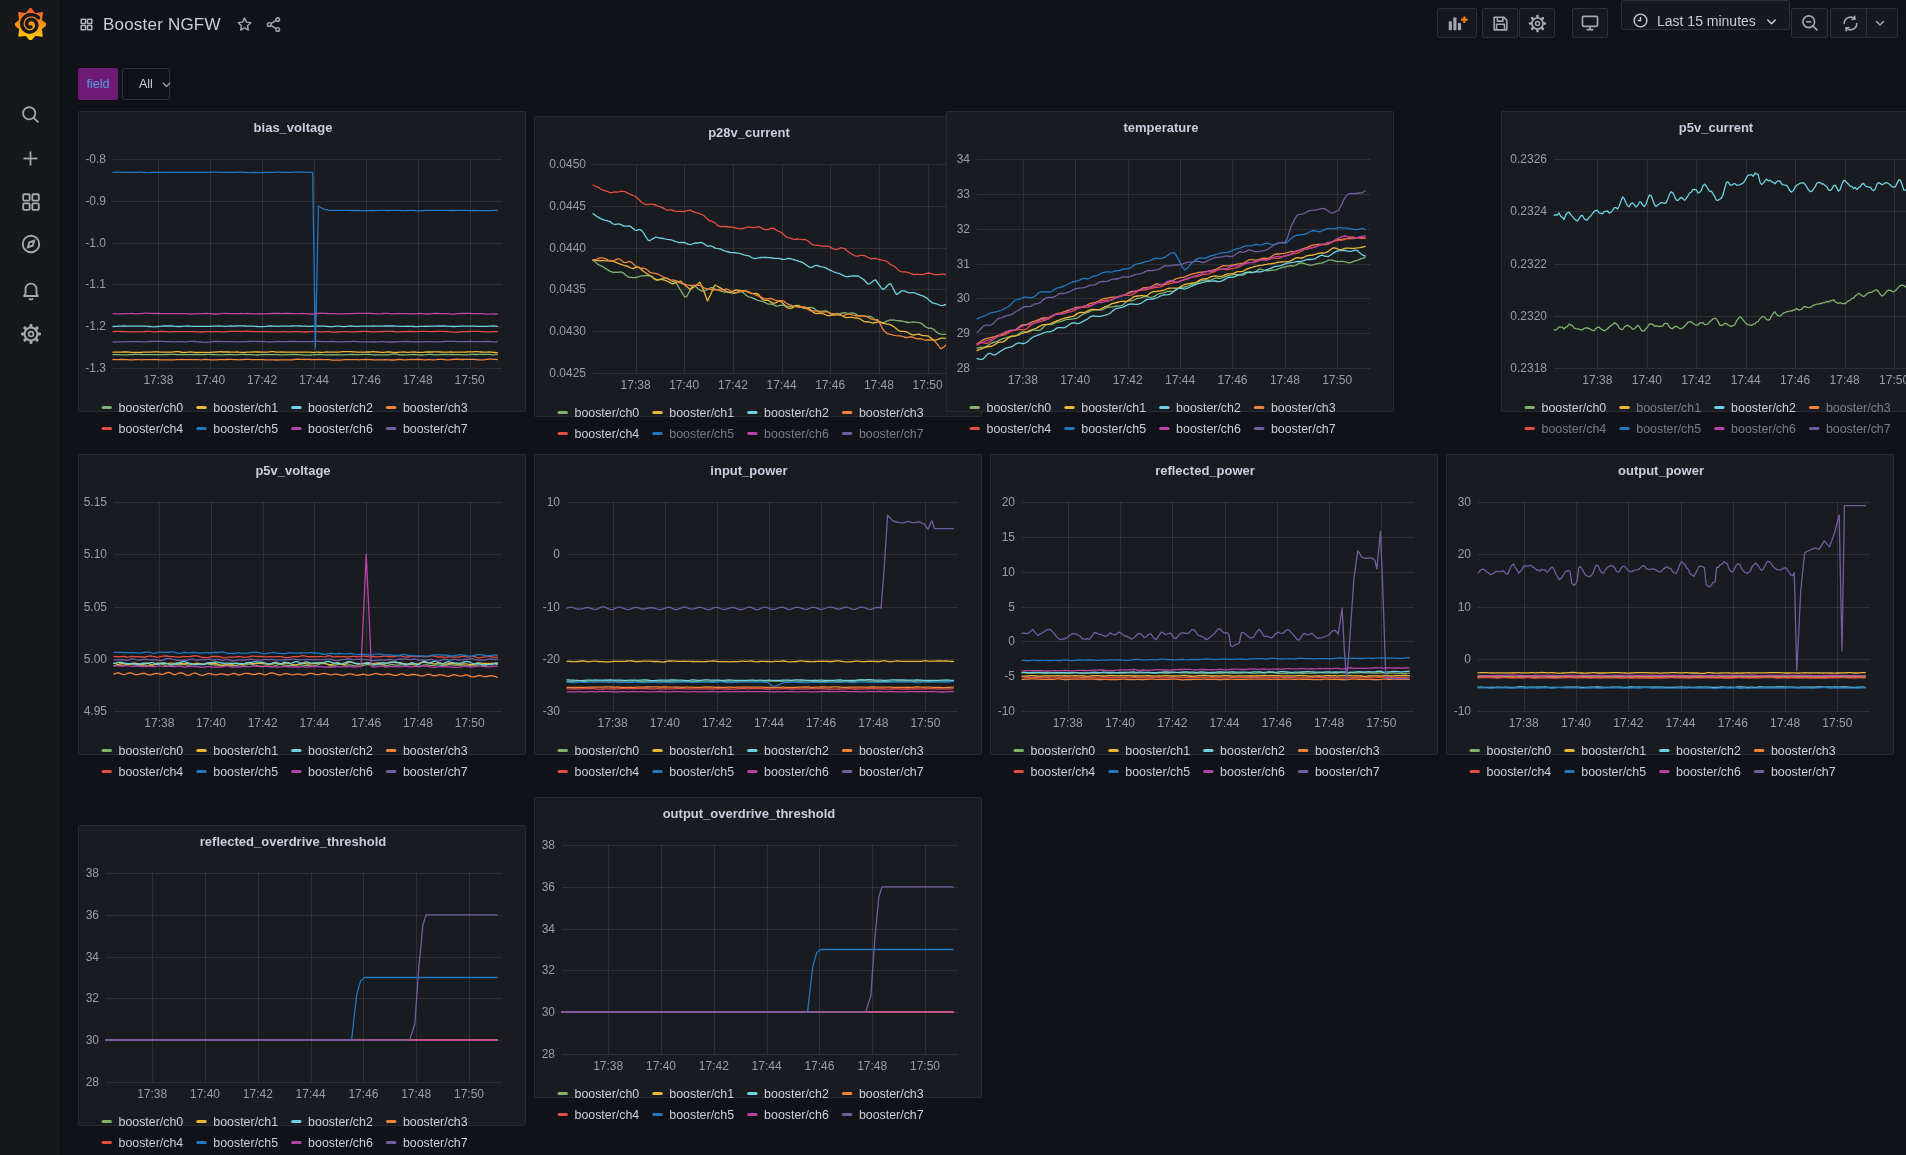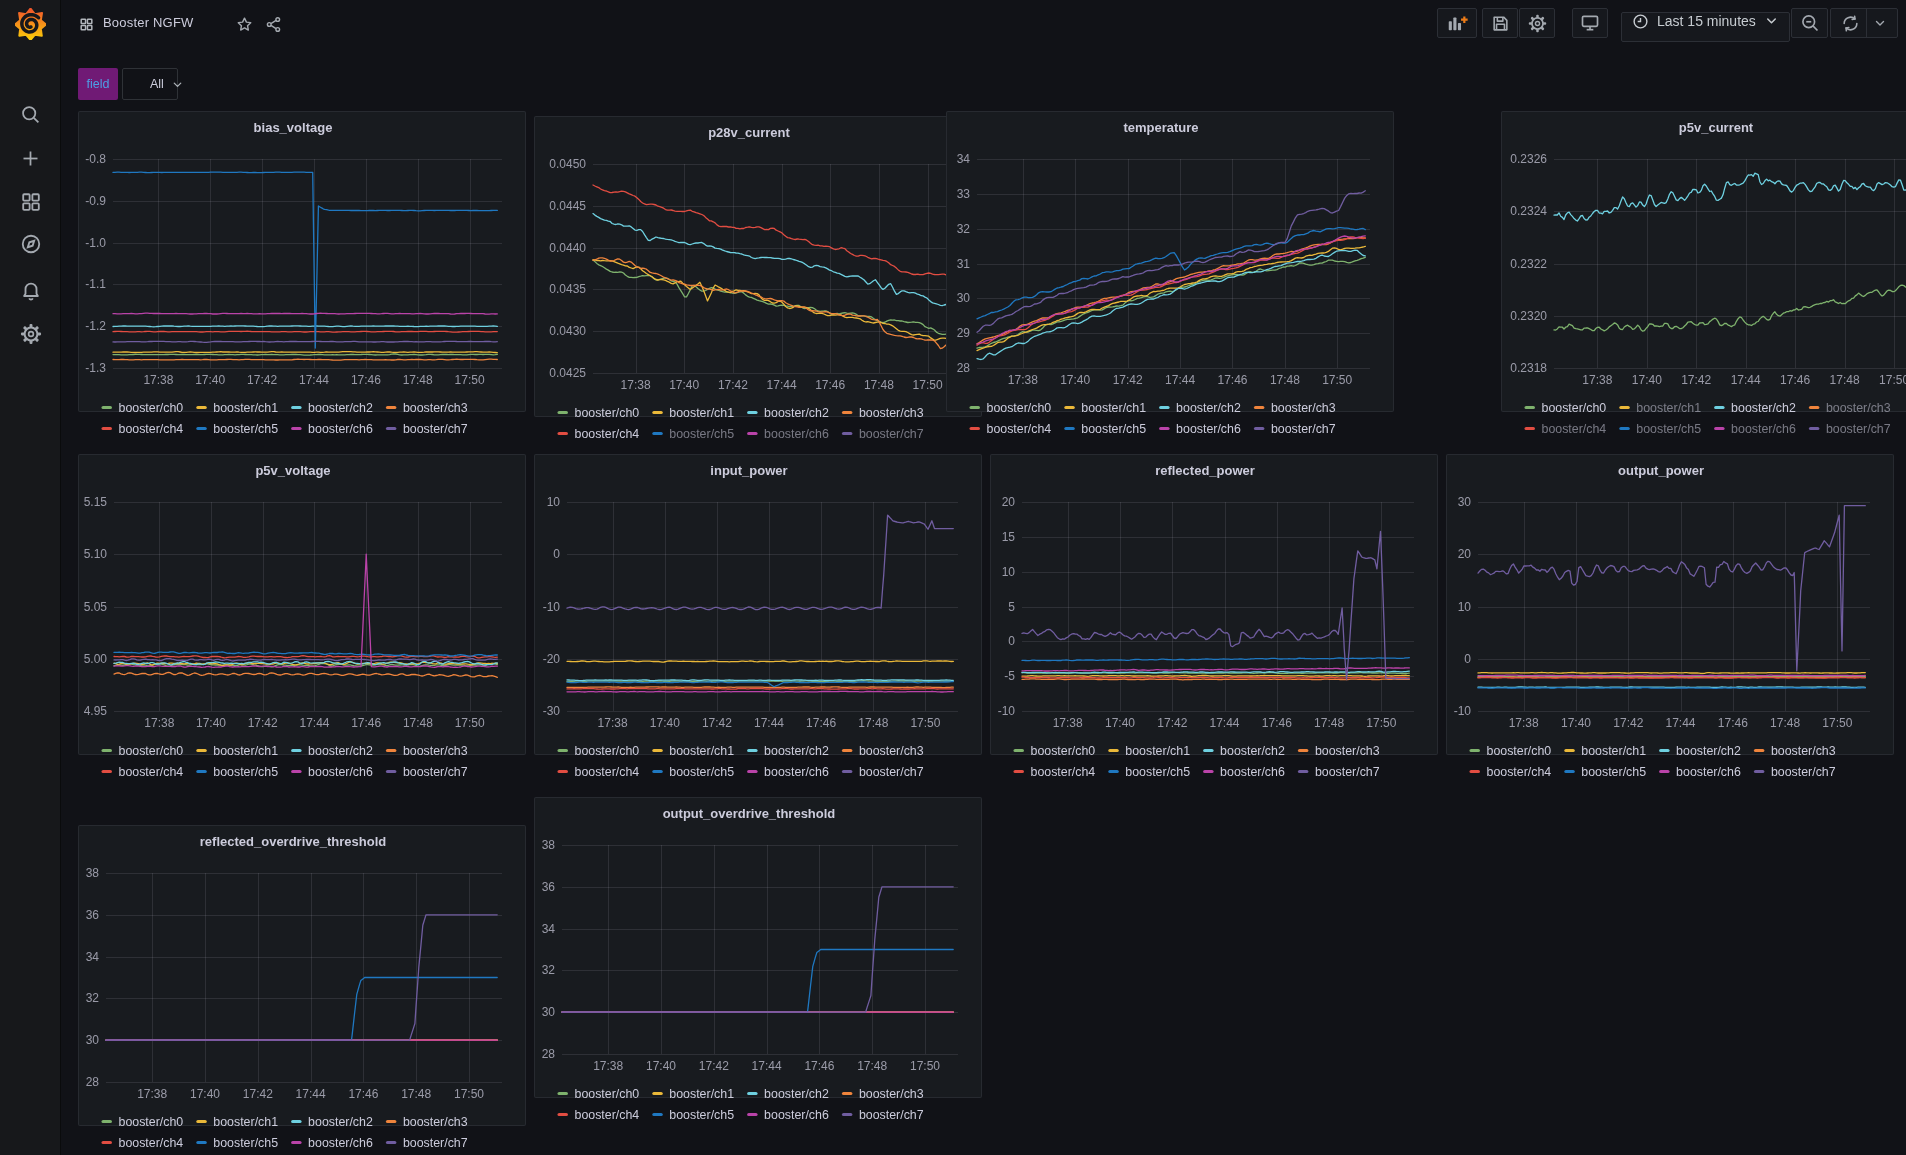--- a/index.html
+++ b/index.html
@@ -1,22 +1,22 @@
 <!DOCTYPE html>
 <html><head><meta charset="utf-8"><title>Booster NGFW</title><style>
 
 *{margin:0;padding:0;box-sizing:border-box}
 html,body{width:1906px;height:1155px;overflow:hidden;background:#111217;font-family:"Liberation Sans",sans-serif}
 .sidebar{position:absolute;left:0;top:0;width:61px;height:1155px;background:#17181b;border-right:1px solid #0a0b0c}
 .logo{position:absolute;left:15px;top:8px}
 .sideic{position:absolute;left:20px}
 .navbar{position:absolute;left:61px;top:0;width:1845px;height:48px;background:#111217}
-.nav-title{position:absolute;left:103px;top:15px;font-size:13px;color:#ccccdc;letter-spacing:0.2px}
+.nav-title{position:absolute;left:103px;top:15px;font-size:17px;color:#ccccdc;letter-spacing:0.2px}
 .tbtn{position:absolute;top:8px;height:30px;background:#16181d;border:1px solid #2c2f36;border-radius:2px;display:flex;align-items:center;justify-content:center}
-.timepick{position:absolute;top:12px;height:30px;background:#16181d;border:1px solid #2c2f36;border-radius:2px;display:flex;align-items:flex-start;color:#c7ccd1;font-size:14px;font-weight:400}
+.timepick{position:absolute;top:0;height:30px;background:#16181d;border:1px solid #2c2f36;border-radius:2px;display:flex;align-items:flex-end;color:#c7ccd1;font-size:14px;font-weight:400}
 .pill{position:absolute;border-radius:2px;font-size:12.5px;display:flex;align-items:center}
 .panel{position:absolute;width:448px;height:301px;background:#181b1f;border:1px solid rgba(204,204,220,0.09);border-radius:2px}
 
 </style></head><body>
 <div class="sidebar">
 <div class="logo"><svg width="31" height="32" viewBox="0 0 62 64">
 <defs>
           <linearGradient id="glg" x1="0" y1="1" x2="0" y2="0">
 <stop offset="0" stop-color="#FCD009"></stop>
             <stop offset="1" stop-color="#F0542B"></stop>
@@ -146,21 +146,21 @@
         <path d="M6.8 21.2 l-.5-3.6 3.6-.5" stroke-linejoin="round"></path>
       </svg>
     </span>
     <span style="display:flex;border-left:1px solid #2c2f36;height:28px;align-items:center;padding-left:6px">
       <svg width="14" height="14" viewBox="0 0 24 24" fill="none" stroke="#a4a9b0" stroke-width="2.4" stroke-linecap="round" stroke-linejoin="round">
         <path d="M6 9.5 l6 6 6-6"></path>
       </svg>
     </span>
   </div>
 <div class="pill" style="left:78px;top:68px;width:40px;height:32px;background:#701a75;justify-content:center;color:#4d9fe6">field</div>
-<div class="pill" style="left:122px;top:68px;width:48px;height:32px;border:1px solid #2f3237;background:#111217;color:#ccccdc;padding:0 27px">All <span style="display:flex;margin-left:7px">
+<div class="pill" style="left:122px;top:68px;width:48px;height:32px;border:1px solid #2f3237;background:#111217;color:#ccccdc;padding:0 16px">All <span style="display:flex;margin-left:7px">
       <svg width="13" height="13" viewBox="0 0 24 24" fill="none" stroke="#aeb4ba" stroke-width="2.4" stroke-linecap="round" stroke-linejoin="round">
         <path d="M6 9.5 l6 6 6-6"></path>
       </svg>
     </span></div>
 <div class="panel" style="left:78px;top:111px">
     <svg width="446" height="333" viewBox="0 0 446 333" style="position:absolute;left:0;top:0">
       <text x="214" y="20.3" text-anchor="middle" font-family="Liberation Sans, sans-serif" font-size="13px" font-weight="700" fill="#ccccdc">bias_voltage</text>
       <line x1="34.0" y1="47.5" x2="423.0" y2="47.5" stroke="rgba(204,204,220,0.12)" stroke-width="1"></line>
       <line x1="34.0" y1="89.5" x2="423.0" y2="89.5" stroke="rgba(204,204,220,0.12)" stroke-width="1"></line>
       <line x1="34.0" y1="131.5" x2="423.0" y2="131.5" stroke="rgba(204,204,220,0.12)" stroke-width="1"></line>

